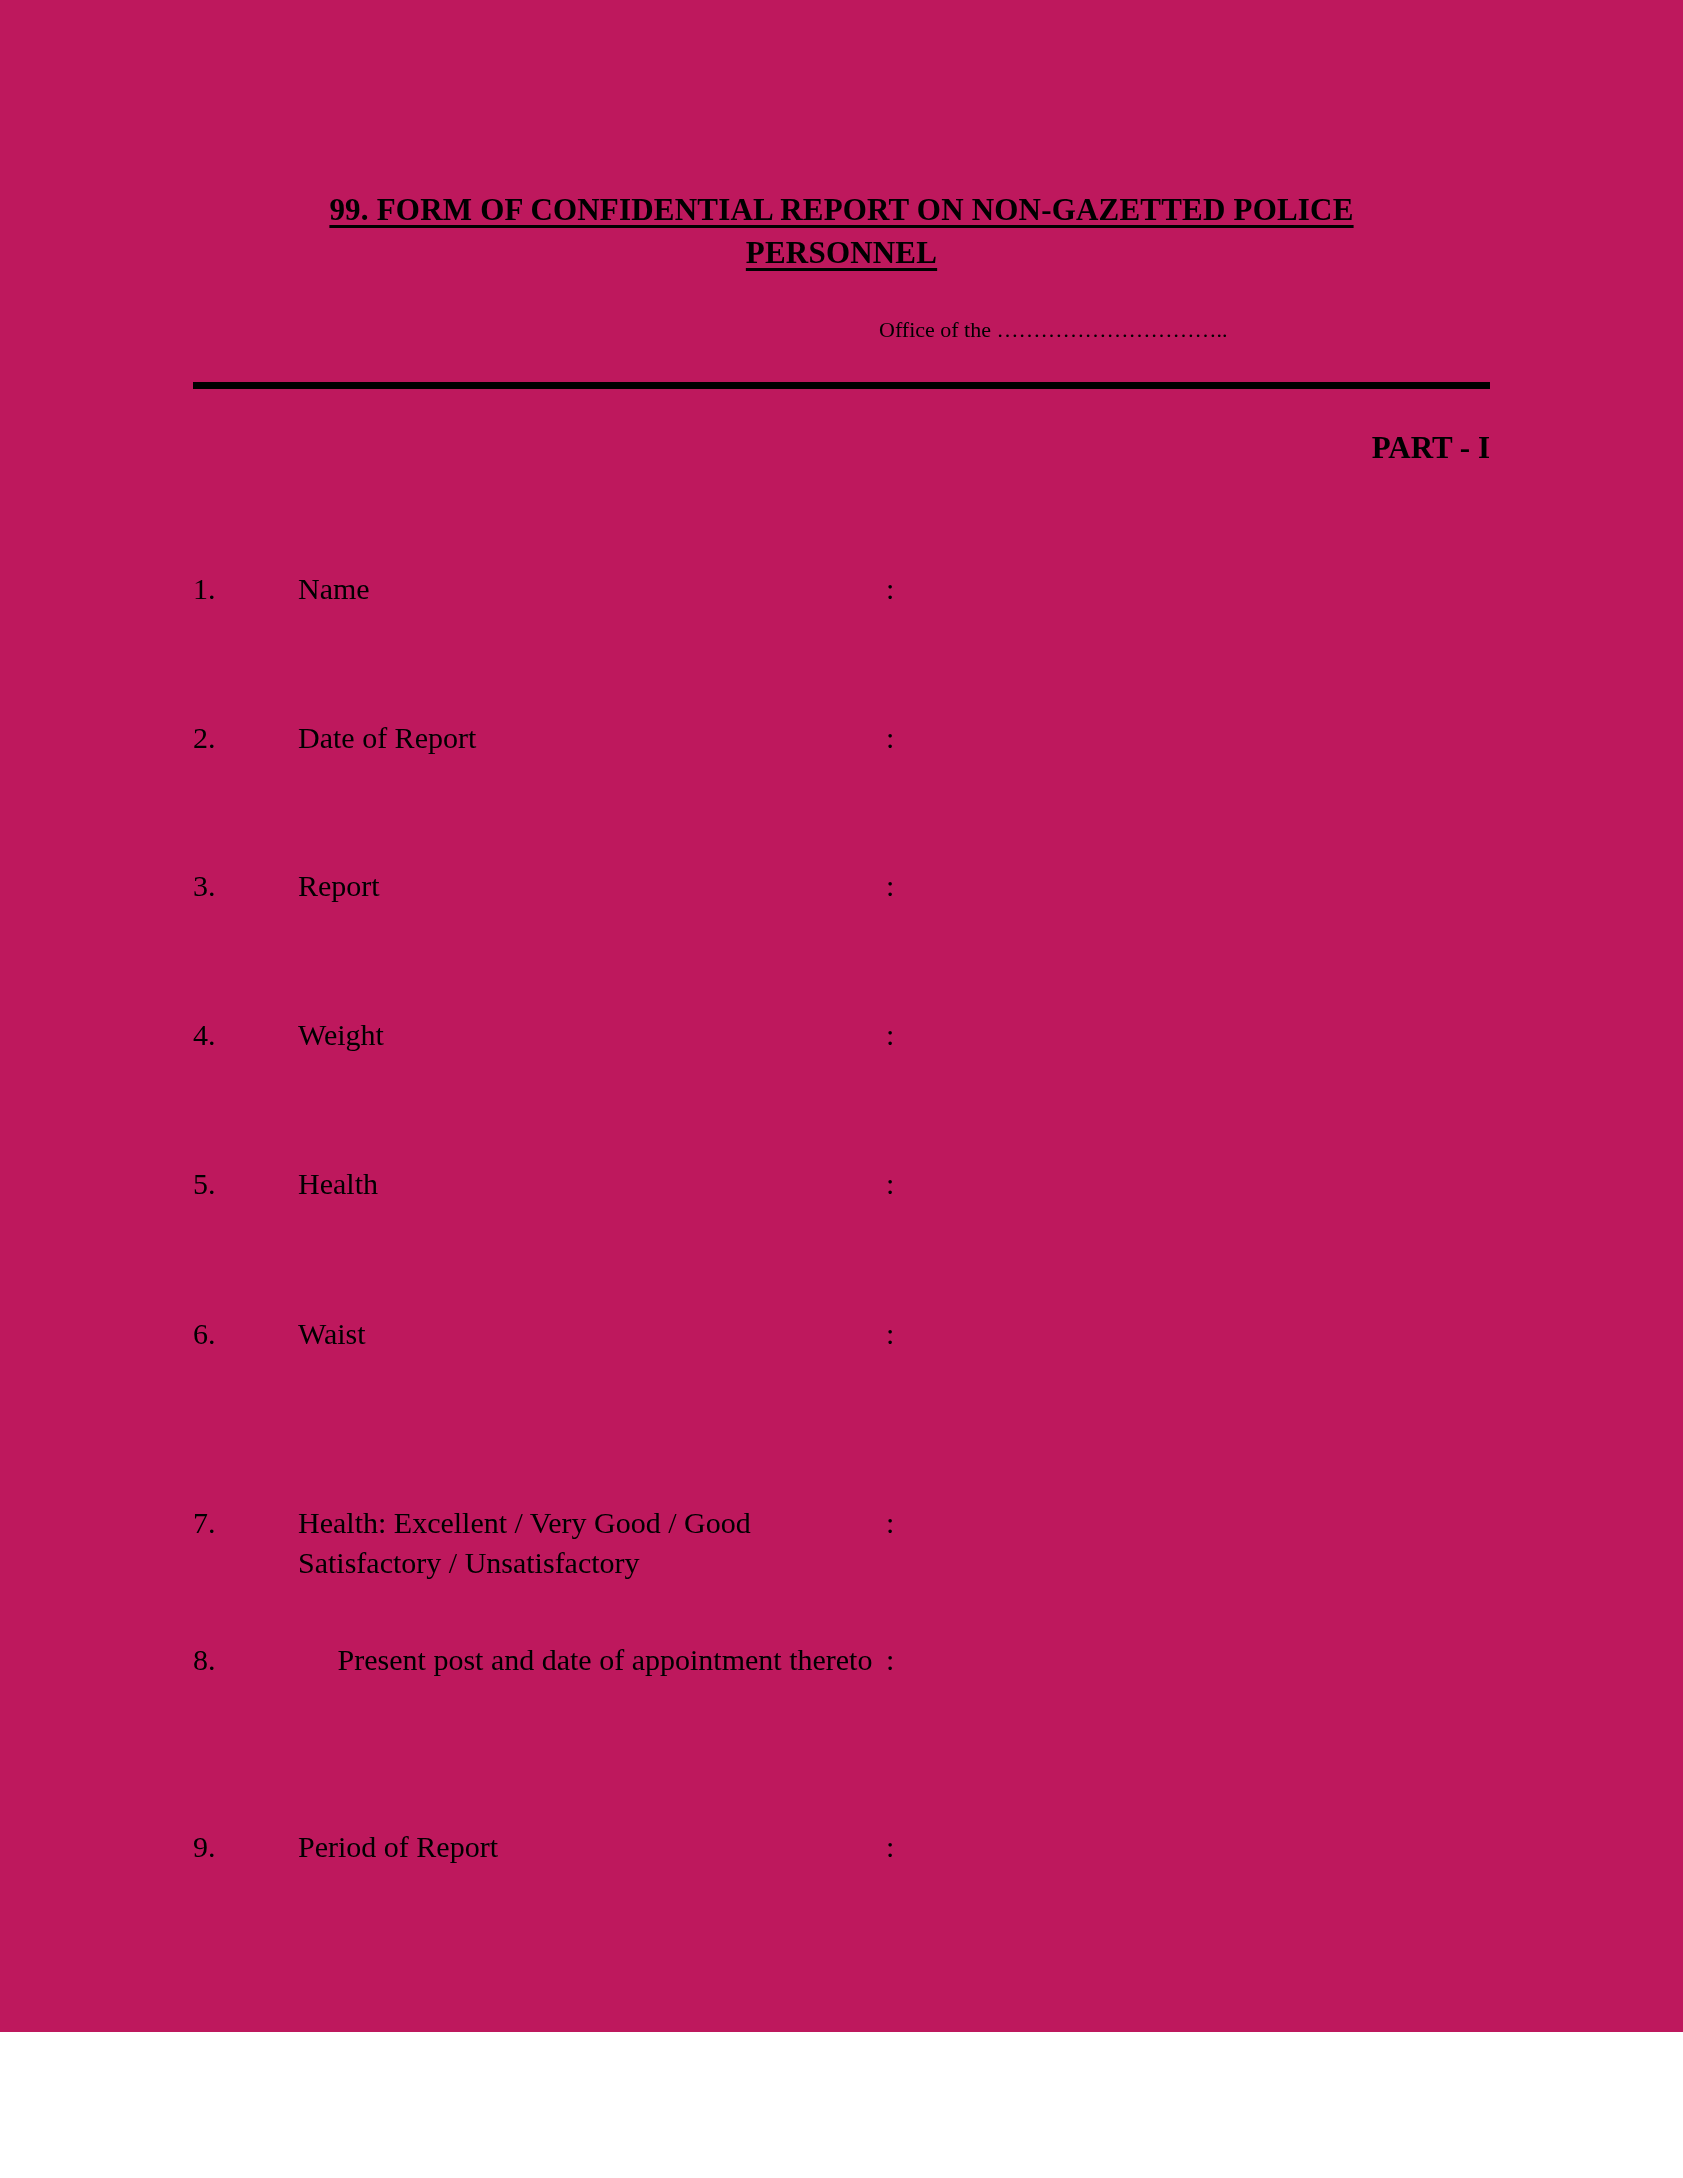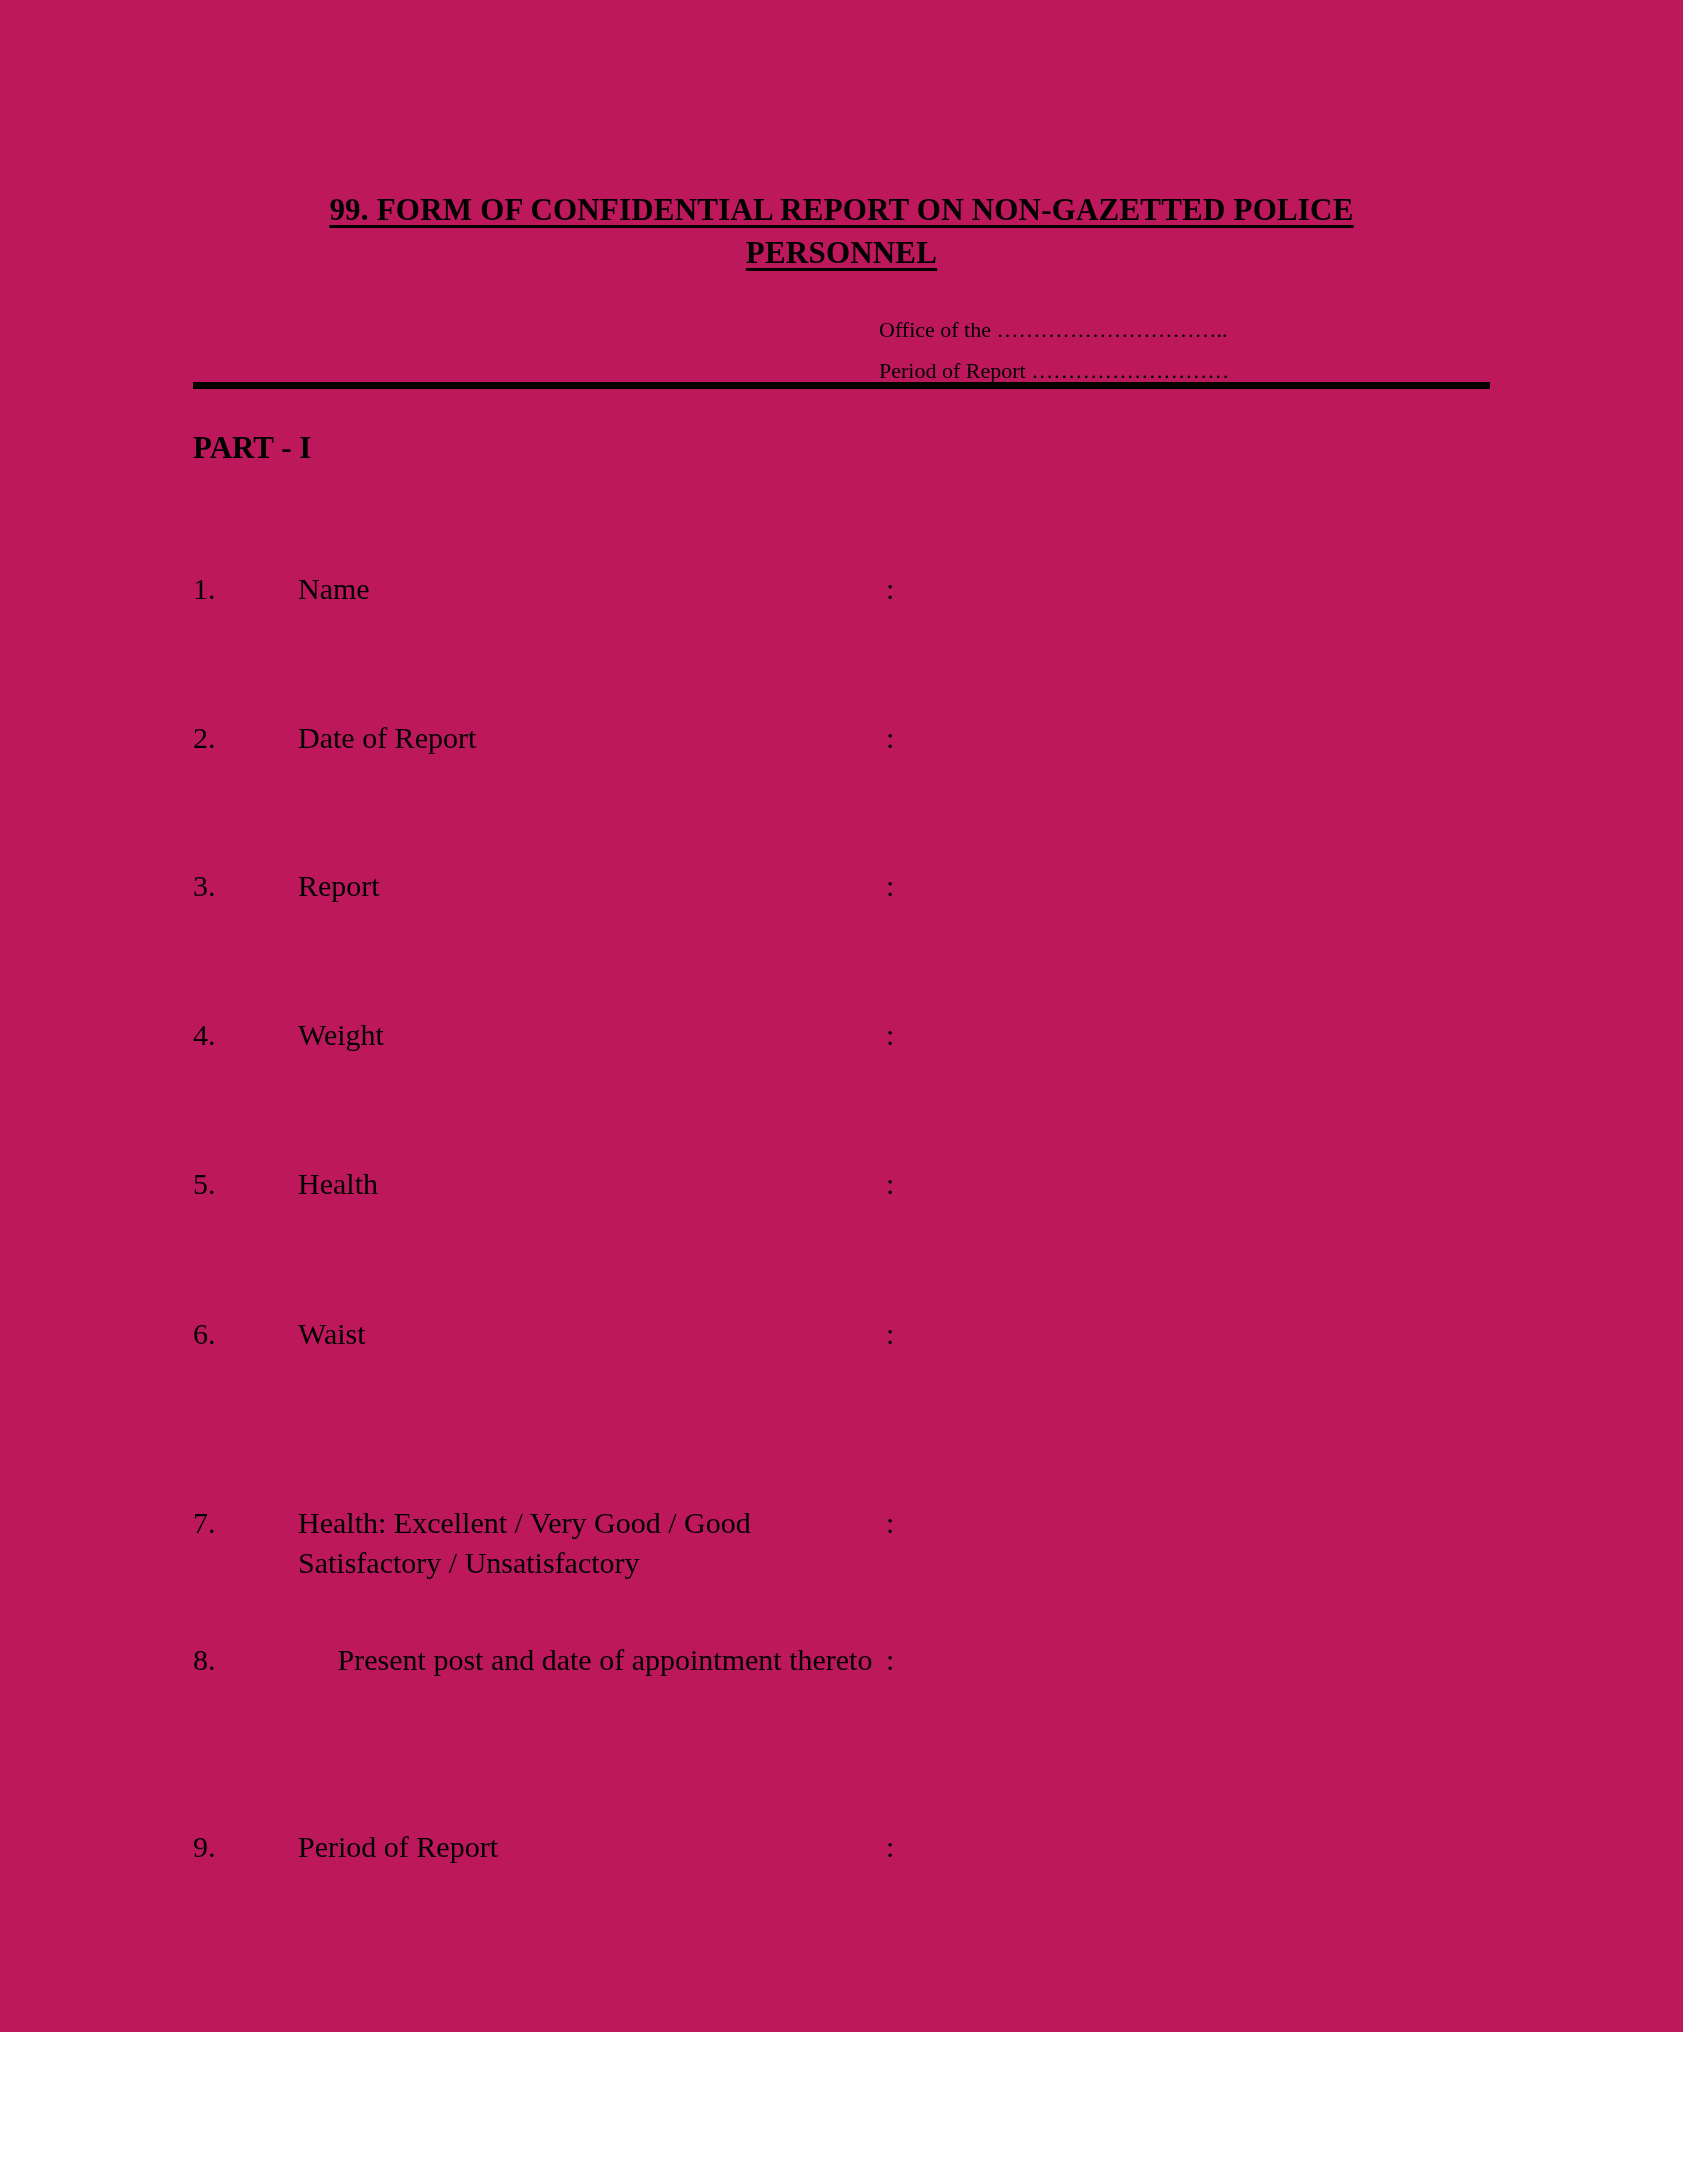--- a/index.html
+++ b/index.html
@@ -66,21 +66,21 @@
     background: #000000;
     border-top: 1px solid #000000;
   }
 
   
   .part-heading {
     position: absolute;
     left: 193px;
     top: 428px;
     width: 1297px;
-    text-align: left;
+    text-align: right;
     font-weight: bold;
     font-size: 31px;
     line-height: 40px;
   }
 
   
   .items {
     position: absolute;
     left: 0;
     top: 0;
@@ -129,21 +129,20 @@
 
 <div class="page">
 
   <div class="doc-title">
     <span class="tline">99.  FORM OF CONFIDENTIAL REPORT ON NON-GAZETTED POLICE</span>
     <span class="title-row2"><span class="tline">PERSONNEL</span></span>
   </div>
 
   <div class="office-block">
     <span class="office-line">Office of the …………………………..</span>
-    <span class="office-line">Period of Report ………………………</span>
   </div>
 
   <div class="rule"></div>
 
   <div class="part-heading">PART - I</div>
 
   <div class="items">
 
     <div class="item" style="top:569px">
       <span class="num">1.</span>

